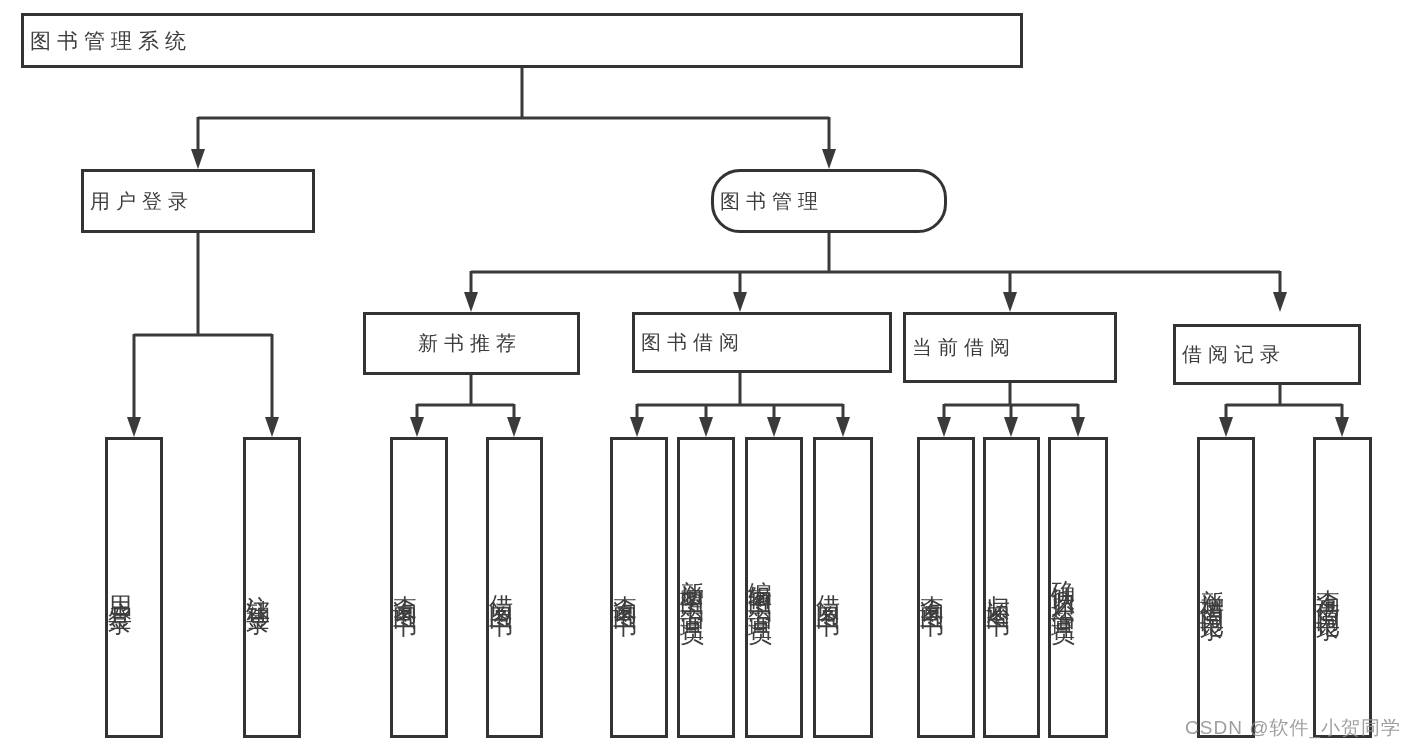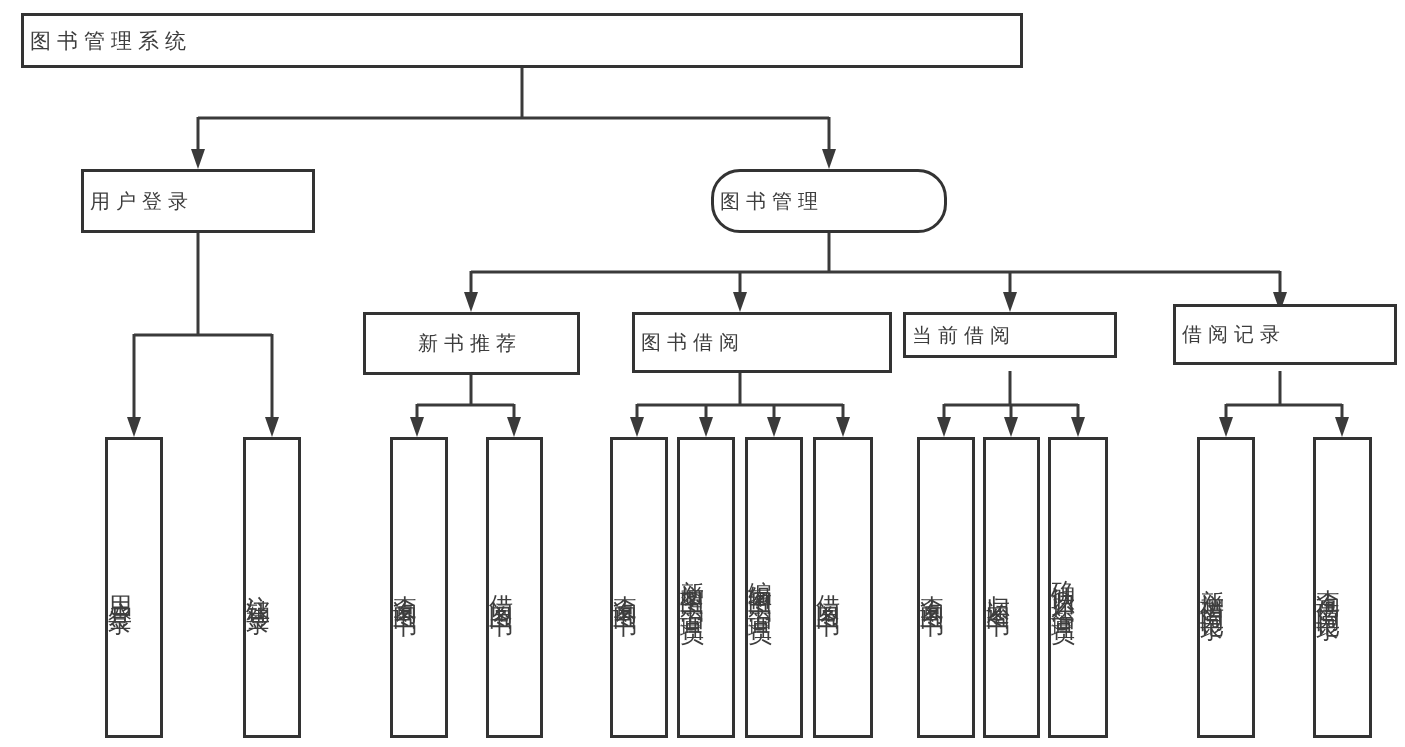--- a/index.html
+++ b/index.html
@@ -148,24 +148,24 @@
   <div class="node hbox" style="left:711px; top:169px; width:236px; height:64px;border-radius:29px;">
     <span>图书管理</span>
   </div>
 
   <div class="node hbox" style="left:363px; top:312px; width:217px; height:63px;padding-left:46px;">
     <span>新书推荐</span>
   </div>
   <div class="node hbox" style="left:632px; top:312px; width:260px; height:61px;">
     <span>图书借阅</span>
   </div>
-  <div class="node hbox" style="left:903px; top:312px; width:214px; height:46px;">
+  <div class="node hbox" style="left:903px; top:312px; width:214px; height:71px;">
     <span>当前借阅</span>
   </div>
-  <div class="node hbox" style="left:1173px; top:304px; width:224px; height:61px;">
+  <div class="node hbox" style="left:1173px; top:324px; width:188px; height:61px;">
     <span>借阅记录</span>
   </div>
 
   <div class="node vbox" style="left:105px; top:437px; width:58px; height:301px;">
     <span class="vtext">用户登录</span>
   </div>
   <div class="node vbox" style="left:243px; top:437px; width:58px; height:301px;">
     <span class="vtext">注销登录</span>
   </div>
 
@@ -199,14 +199,15 @@
     <span class="vtext">确认归还（管理员）</span>
   </div>
 
   <div class="node vbox" style="left:1197px; top:437px; width:58px; height:301px;">
     <span class="vtext">新增借阅记录</span>
   </div>
   <div class="node vbox" style="left:1313px; top:437px; width:59px; height:301px;">
     <span class="vtext">查询借阅记录</span>
   </div>
 
+  <div class="watermark">CSDN @软件_小贺同学</div>
 
 </div>
 
 </body></html>

